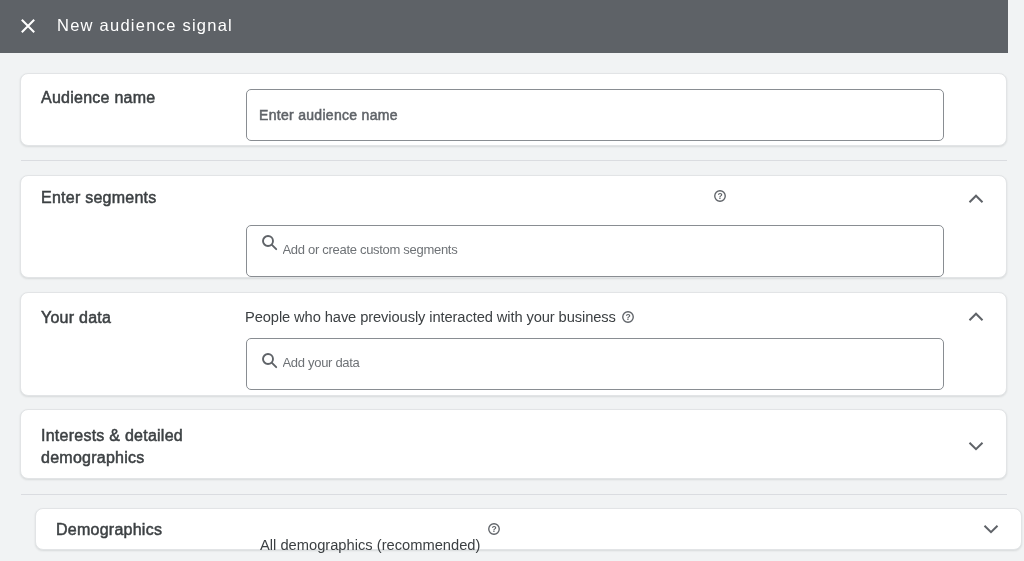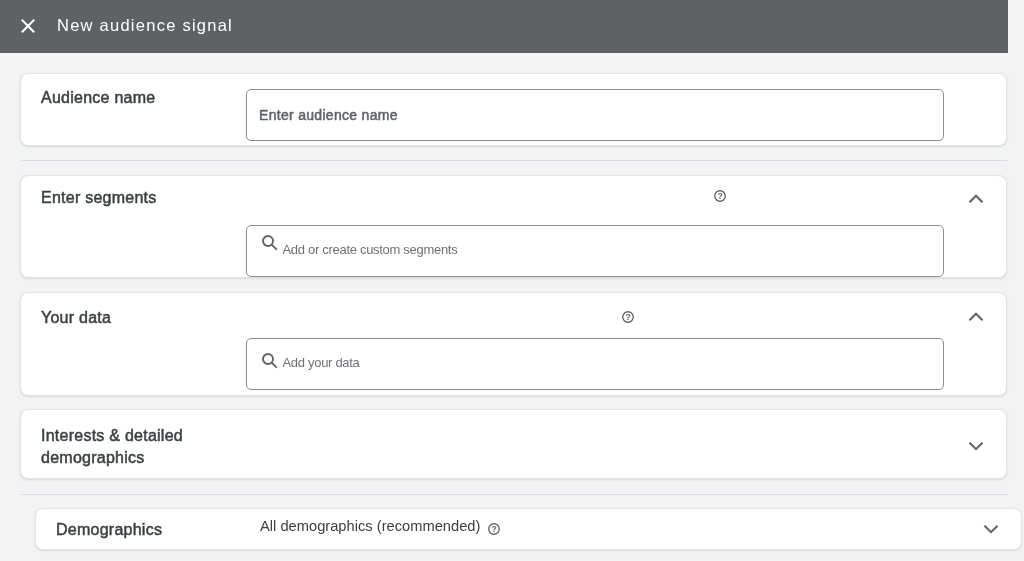--- a/index.html
+++ b/index.html
@@ -77,20 +77,21 @@
   </svg>
   <input class="search" type="text" style="top: 48.5px;" placeholder="Add or create custom segments">
   <svg class="sicon" style="top:58px;" width="17" height="17" viewBox="0 0 17 17">
     <circle cx="7" cy="7" r="5" fill="none" stroke="#5f6368" stroke-width="1.9"></circle>
     <path d="M10.7 10.7 L15.2 15.2" stroke="#5f6368" stroke-width="1.9" stroke-linecap="round"></path>
   </svg>
 </div>
 
 <div class="card" style="top:292px; height:104px;">
   <div class="label" style="top:13.5px;">Your data</div>
+  <div class="desc" style="top:16px; letter-spacing:-0.1px;">People who have previously interacted with your business</div>
   <svg class="helpicon" style="top:16.5px; left:600px;" width="14" height="14" viewBox="0 0 14 14">
     <circle cx="7" cy="7" r="5.25" fill="none" stroke="#5f6368" stroke-width="1.35"></circle>
     <text x="7" y="10.2" font-size="8.5" font-weight="bold" fill="#5f6368" text-anchor="middle" font-family="Liberation Sans">?</text>
   </svg>
   <svg class="chev" style="top:18.5px;" width="16" height="10" viewBox="0 0 16 10">
     <path d="M1.5 8.2 L8 1.7 L14.5 8.2" fill="none" stroke="#5f6368" stroke-width="2"></path>
   </svg>
   <input class="search" type="text" style="top: 45px;" placeholder="Add your data">
   <svg class="sicon" style="top:59px;" width="17" height="17" viewBox="0 0 17 17">
     <circle cx="7" cy="7" r="5" fill="none" stroke="#5f6368" stroke-width="1.9"></circle>
@@ -102,21 +103,21 @@
   <div class="label" style="top:15px;">Interests &amp; detailed demographics</div>
   <svg class="chev" style="top:30.5px;" width="16" height="10" viewBox="0 0 16 10">
     <path d="M1.5 1.7 L8 8.2 L14.5 1.7" fill="none" stroke="#5f6368" stroke-width="2"></path>
   </svg>
 </div>
 
 <div class="sep" style="top:494px;"></div>
 
 <div class="card" style="top:508px; height:42px;margin-left:15px;">
   <div class="label" style="top:10px;">Demographics</div>
-  <div class="desc" style="top:9px;">All demographics (recommended)</div>
+  <div class="desc" style="top:28px;">All demographics (recommended)</div>
   <svg class="helpicon" style="top:13px; left:451px;" width="14" height="14" viewBox="0 0 14 14">
     <circle cx="7" cy="7" r="5.25" fill="none" stroke="#5f6368" stroke-width="1.35"></circle>
     <text x="7" y="10.2" font-size="8.5" font-weight="bold" fill="#5f6368" text-anchor="middle" font-family="Liberation Sans">?</text>
   </svg>
   <svg class="chev" style="top:15px;" width="16" height="10" viewBox="0 0 16 10">
     <path d="M1.5 1.7 L8 8.2 L14.5 1.7" fill="none" stroke="#5f6368" stroke-width="2"></path>
   </svg>
 </div>
 
 </body></html>

